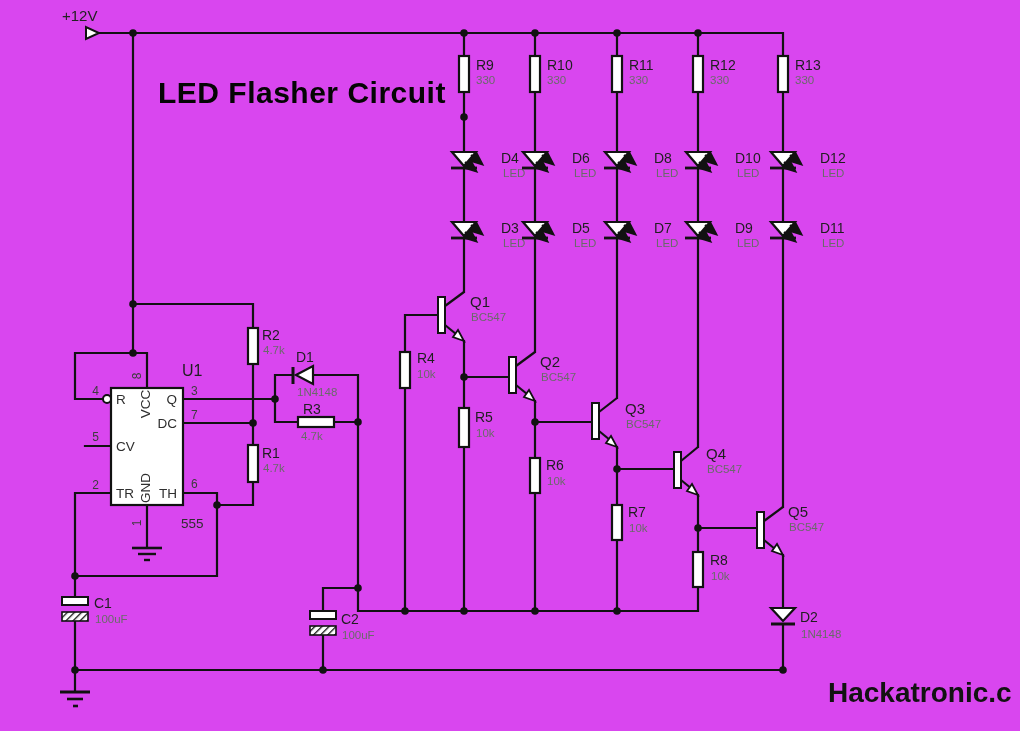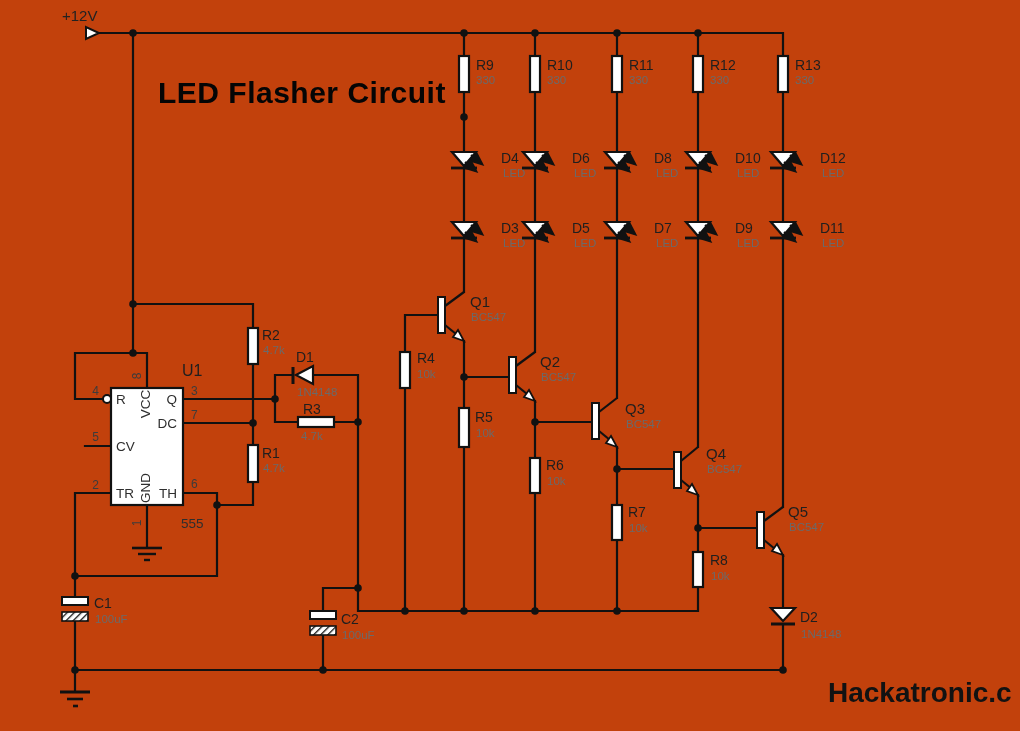--- a/index.html
+++ b/index.html
@@ -1,16 +1,16 @@
 <!DOCTYPE html>
 <html><head>
 <meta charset="utf-8">
 <style>
   html,body{margin:0;padding:0;background:#fff;}
-  .stage{position:relative;width:1020px;height:731px;background:#c2410c;overflow:hidden;}
+  .stage{position:relative;width:1020px;height:731px;background:#d946ef;overflow:hidden;}
   svg{position:absolute;left:0;top:0;}
   text{font-family:"Liberation Sans",sans-serif;}
   .ref{font-size:14px;fill:#1f1f1f;}
   .ref15{font-size:15px;fill:#1f1f1f;}
   .val{font-size:11.5px;fill:#6a6a6a;}
   .pin{font-size:12px;fill:#3c3c3c;}
   .icl{font-size:13.5px;fill:#2e2e2e;}
   .title-t{font-size:30px;font-weight:bold;fill:#050505;letter-spacing:.5px;}
   .wm-t{font-size:28px;font-weight:bold;fill:#121212;}
 </style>

